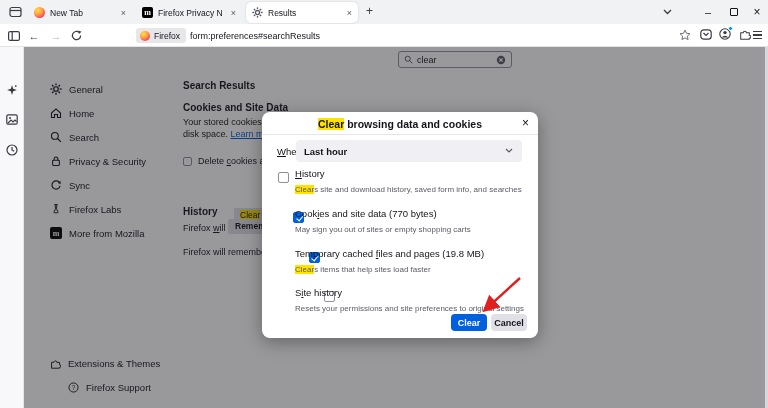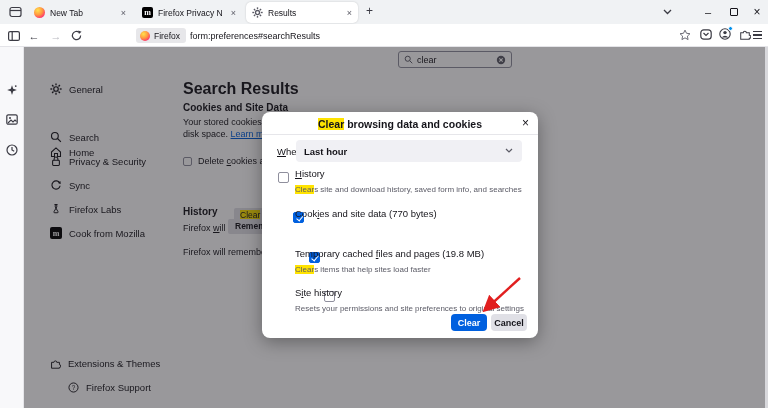--- a/index.html
+++ b/index.html
@@ -37,21 +37,21 @@
   .bluedot { position:absolute; right:-2px; top:-2px; width:5px; height:5px; border-radius:50%;
              background:#0090ed; border:1px solid #fff; }
 
   
   .launcher { position:absolute; left:0; top:47px; width:24px; height:361px; background:#f8f8fa;
               border-right:1px solid #e6e6ea; }
 
   
   .content { position:absolute; left:24px; top:47px; width:741px; height:361px; background:#fff; }
   .sb-item { position:absolute; display:flex; align-items:center; gap:7px; font-size:9.5px; color:#15141a;text-align:center; }
-  .h1 { font-size:16px; font-weight:bold; }
+  .h1 { font-size:10px; font-weight:bold; }
   .h2 { font-size:10px; font-weight:bold; }
   .body { font-size:9px; color:#15141a; }
   .link { color:#0060df; text-decoration:underline; }
   .graychip { background:#e0e0e6; border-radius:2px; overflow:hidden; white-space:nowrap; }
   .hl { background:#ffe300; }
 
   
   .cb { width:11px; height:11px; border:1px solid #8f8f9d; border-radius:2px; background:#fff;
         display:inline-block; position:relative; flex:0 0 auto; }
   .cb.checked { background:#0060df; border-color:#0060df; }
@@ -243,21 +243,21 @@
               <line x1="13" y1="8" x2="15.5" y2="8"></line>
               <line x1="2.8" y1="2.8" x2="4.6" y2="4.6"></line>
               <line x1="11.4" y1="11.4" x2="13.2" y2="13.2"></line>
               <line x1="13.2" y1="2.8" x2="11.4" y2="4.6"></line>
               <line x1="4.6" y1="11.4" x2="2.8" y2="13.2"></line>
             </g>
           </svg>
         </span>
       <span>General</span>
     </div>
-    <div class="sb-item" style="left:26px;top:60px;margin-top:39px;">
+    <div class="sb-item" style="left:26px;top:60px;">
       <span>
           <svg class="ic" width="12" height="12" viewBox="0 0 16 16">
             <path d="M2 8l6-5.5L14 8v6h-4v-4H6v4H2z" fill="none" stroke="#15141a" stroke-width="1.4"></path>
           </svg>
         </span>
       <span>Home</span>
     </div>
     <div class="sb-item" style="left:26px;top:84px;">
       <span>
           <svg class="ic" width="12" height="12" viewBox="0 0 16 16">
@@ -288,21 +288,21 @@
     <div class="sb-item" style="left:26px;top:156px;">
       <span>
           <svg class="ic" width="12" height="12" viewBox="0 0 16 16">
             <path d="M6 2h4M7 2v3.2l3.6 6.2a1.1 1.1 0 0 1-.95 1.6H6.35a1.1 1.1 0 0 1-.95-1.6L9 5.2V2" fill="none" stroke="#15141a" stroke-width="1.3"></path>
           </svg>
         </span>
       <span>Firefox Labs</span>
     </div>
     <div class="sb-item" style="left:26px;top:180px;">
       <span class="mozsq" style="width:12px;height:12px;">m</span>
-      <span>Cook from Mozilla</span>
+      <span>More from Mozilla</span>
     </div>
 
     <div class="sb-item" style="left:26px;top:311px;">
       <span>
           <svg class="ic" width="11" height="11" viewBox="0 0 14 14">
             <path d="M2 5.5h3a1.8 1.8 0 1 1 3.6 0H12v3a1.8 1.8 0 1 1 0 3.6V13H2z" fill="none" stroke="#15141a" stroke-width="1.2"></path>
           </svg>
         </span>
       <span>Extensions &amp; Themes</span>
     </div>
@@ -368,20 +368,23 @@
       <span></span><span class="ak">H</span><span>istory</span>
     </div>
     <div class="d-item-desc" style="left:33px;top:73px;">
       <span class="hl">Clear</span><span>s site and download history, saved form info, and searches</span>
     </div>
 
     
     <span class="cb checked abs" style="left:16px;top:97px;"></span>
     <div class="d-item-label" style="left:33px;top:96px;">
       <span>Cook</span><span class="ak">i</span><span>es and site data (770 bytes)</span>
+    </div>
+    <div class="d-item-desc" style="left:33px;top:113px;">
+      <span class="hl"></span><span>May sign you out of sites or empty shopping carts</span>
     </div>
 
     
     <span class="cb checked abs" style="left:16px;top:137px;"></span>
     <div class="d-item-label" style="left:33px;top:136px;">
       <span>Temporary cached </span><span class="ak">f</span><span>iles and pages (19.8 MB)</span>
     </div>
     <div class="d-item-desc" style="left:33px;top:153px;">
       <span class="hl">Clear</span><span>s items that help sites load faster</span>
     </div>

